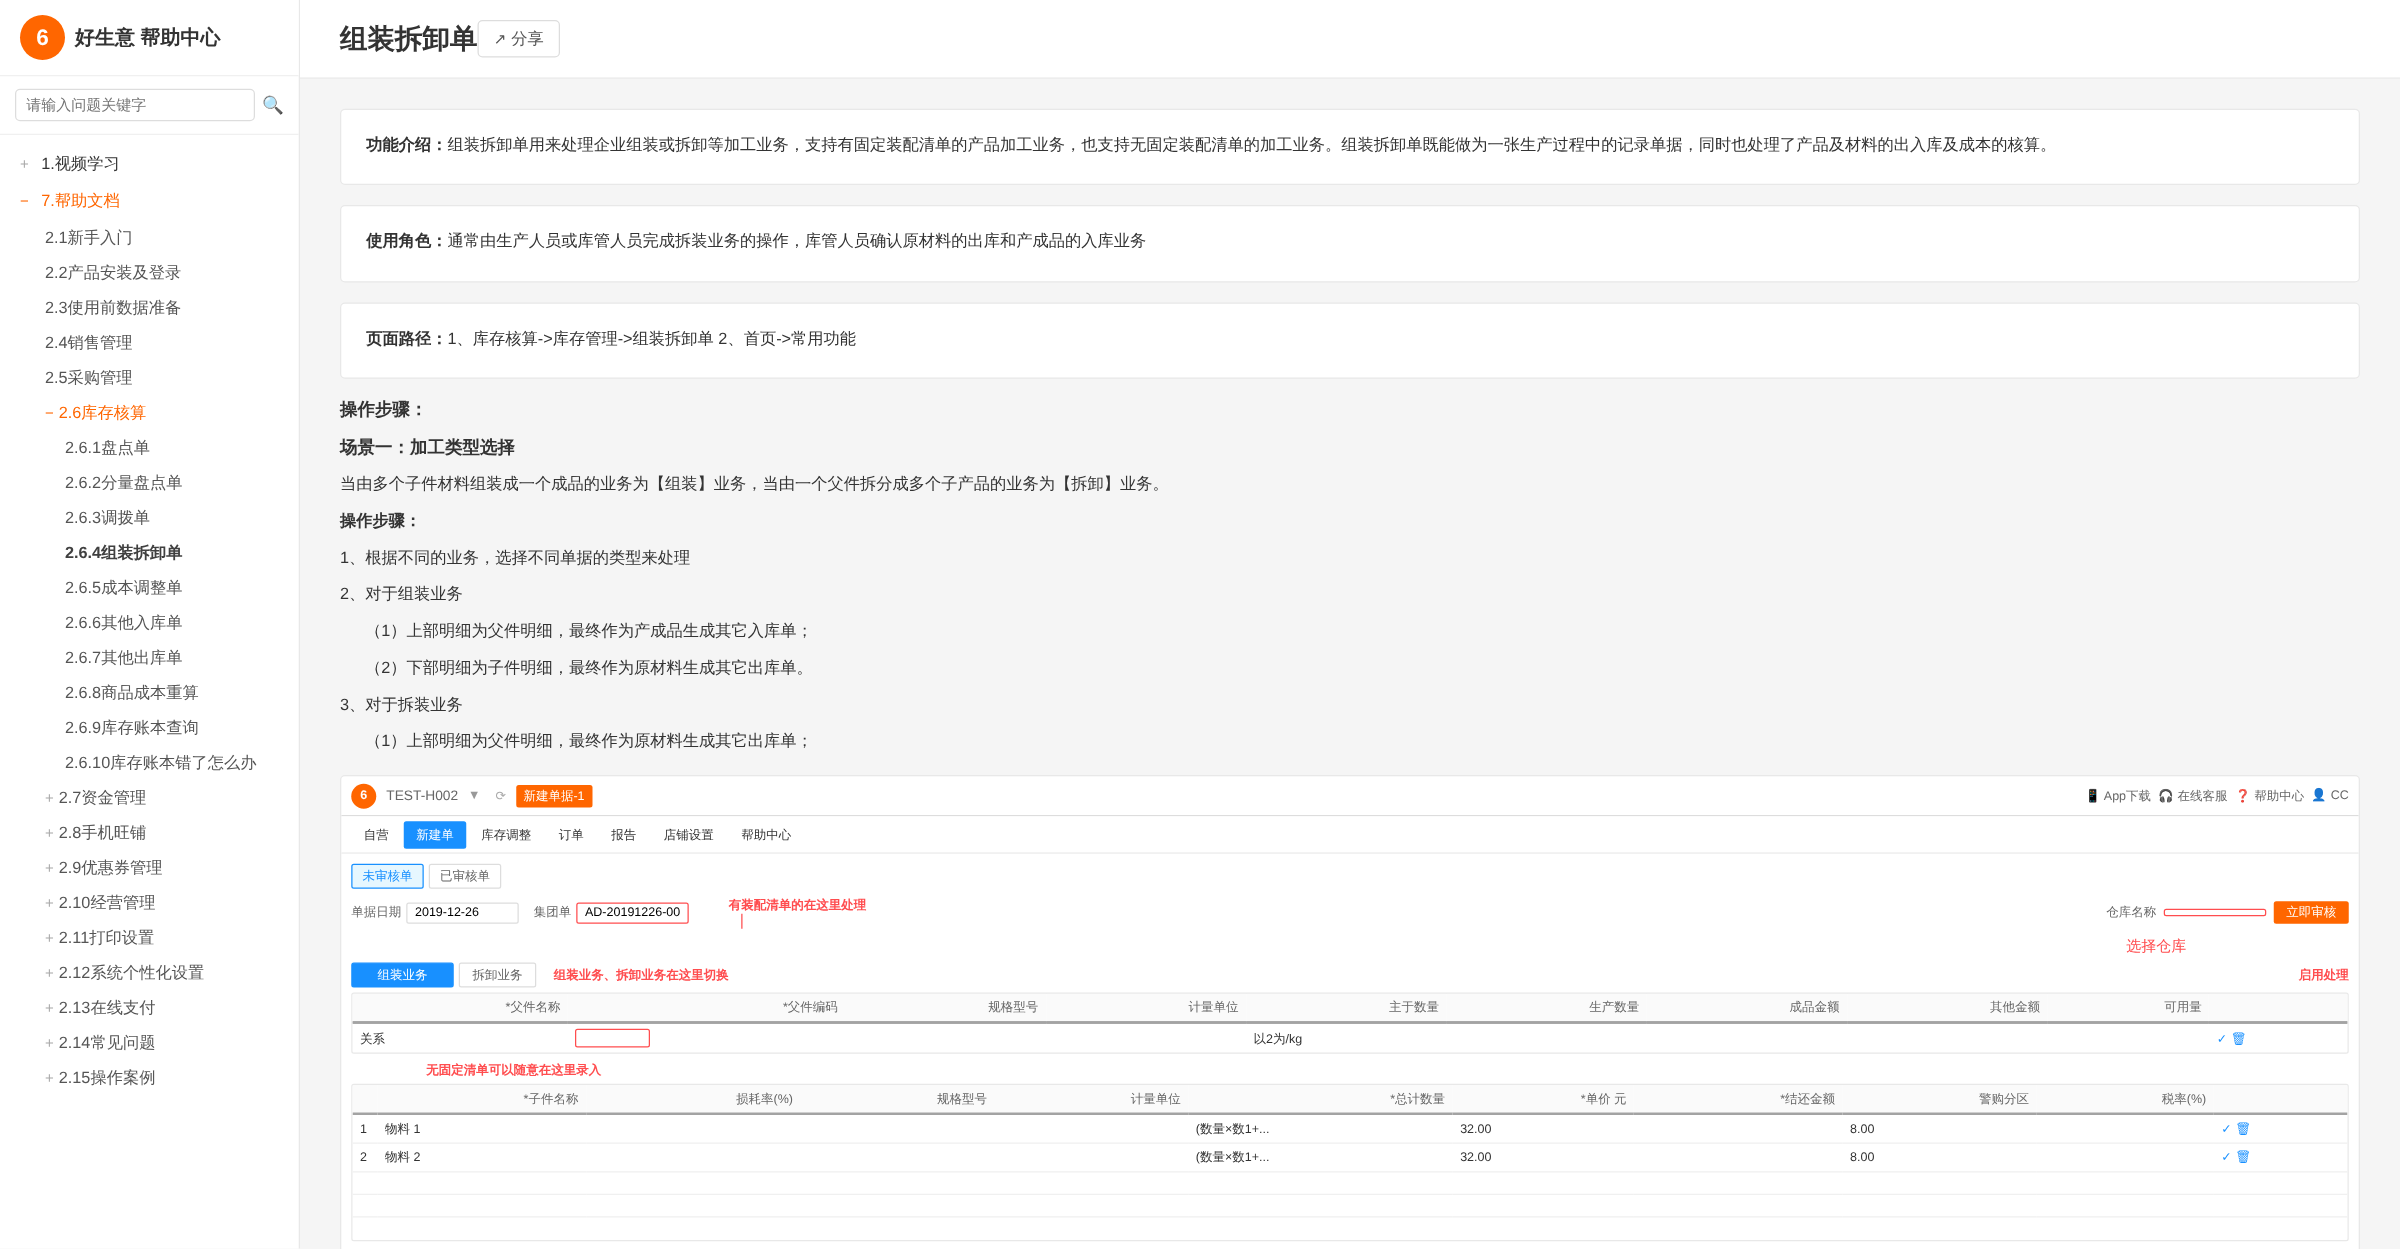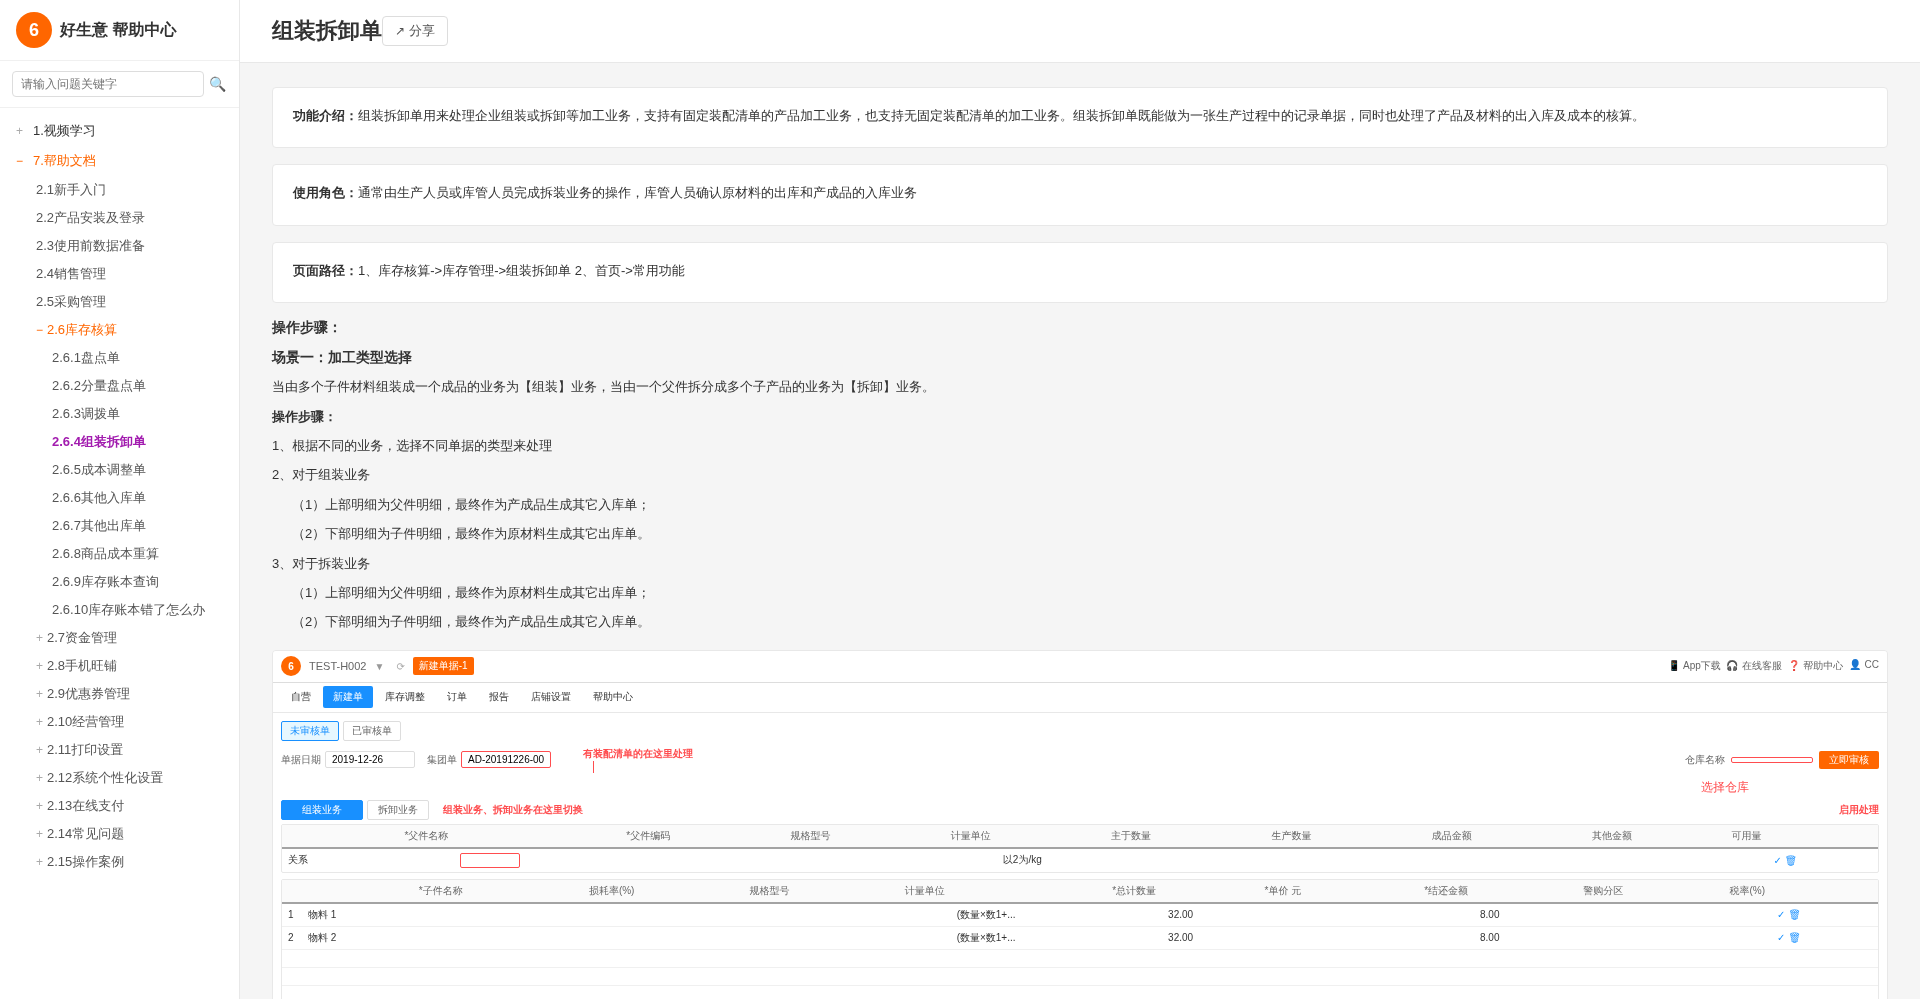--- a/index.html
+++ b/index.html
@@ -275,21 +275,21 @@
     </div>
     <div class="sub-item-row" style="padding-left: 52px;">
       <span>2.6.1盘点单</span>
     </div>
     <div class="sub-item-row" style="padding-left: 52px;">
       <span>2.6.2分量盘点单</span>
     </div>
     <div class="sub-item-row" style="padding-left: 52px;">
       <span>2.6.3调拨单</span>
     </div>
-    <div class="sub-item-row active" style="padding-left: 52px; color:#a21caf; font-weight:bold;">
+    <div class="sub-item-row active" style="padding-left: 52px; color:#404040; font-weight:bold;">
       <span>2.6.4组装拆卸单</span>
     </div>
     <div class="sub-item-row" style="padding-left: 52px;">
       <span>2.6.5成本调整单</span>
     </div>
     <div class="sub-item-row" style="padding-left: 52px;">
       <span>2.6.6其他入库单</span>
     </div>
     <div class="sub-item-row" style="padding-left: 52px;">
       <span>2.6.7其他出库单</span>
@@ -372,21 +372,20 @@
     <div class="content-text">当由多个子件材料组装成一个成品的业务为【组装】业务，当由一个父件拆分成多个子产品的业务为【拆卸】业务。</div>
 
     <div class="content-text bold">操作步骤：</div>
 
     <div class="content-text">1、根据不同的业务，选择不同单据的类型来处理</div>
     <div class="content-text">2、对于组装业务</div>
     <div class="content-text indent">（1）上部明细为父件明细，最终作为产成品生成其它入库单；</div>
     <div class="content-text indent">（2）下部明细为子件明细，最终作为原材料生成其它出库单。</div>
     <div class="content-text">3、对于拆装业务</div>
     <div class="content-text indent">（1）上部明细为父件明细，最终作为原材料生成其它出库单；</div>
-    <div class="content-text indent">（2）下部明细为子件明细，最终作为产成品生成其它入库单。</div>
 
     <div class="screenshot-container">
       <div class="app-screenshot">
 
         <div class="app-topbar">
           <div class="app-logo-small">6</div>
           <span class="app-company">TEST-H002</span>
           <span style="font-size:10px; color:#999;">▼</span>
           <span style="font-size:10px; color:#aaa; margin-left:4px;">⟳</span>
           <span class="orange-badge">新建单据-1</span>
@@ -478,20 +477,23 @@
                   <td></td>
                   <td></td>
                   <td>
                     <span style="color:#1890ff; cursor:pointer; font-size:10px;">✓ 🗑</span>
                   </td>
                 </tr>
               </tbody>
             </table>
           </div>
 
+          <div style="display:flex; margin-bottom:4px; padding-left:60px;">
+            <span style="color:#ff4d4f; font-size:10px; font-weight:bold;">无固定清单可以随意在这里录入</span>
+          </div>
 
           <div class="app-table-wrap">
             <table class="app-table">
               <thead>
                 <tr>
                   <th style="width:20px;"></th>
                   <th>*子件名称</th>
                   <th>损耗率(%)</th>
                   <th>规格型号</th>
                   <th>计量单位</th>

